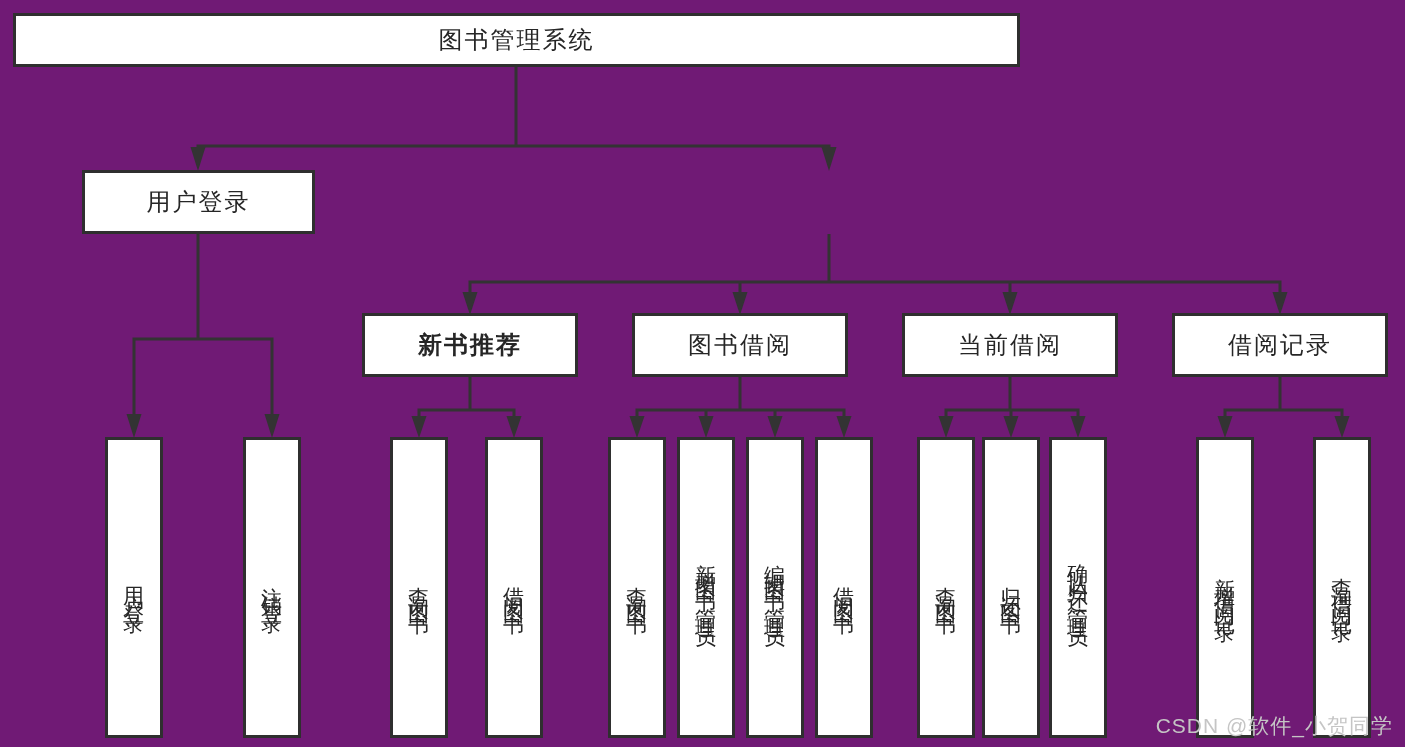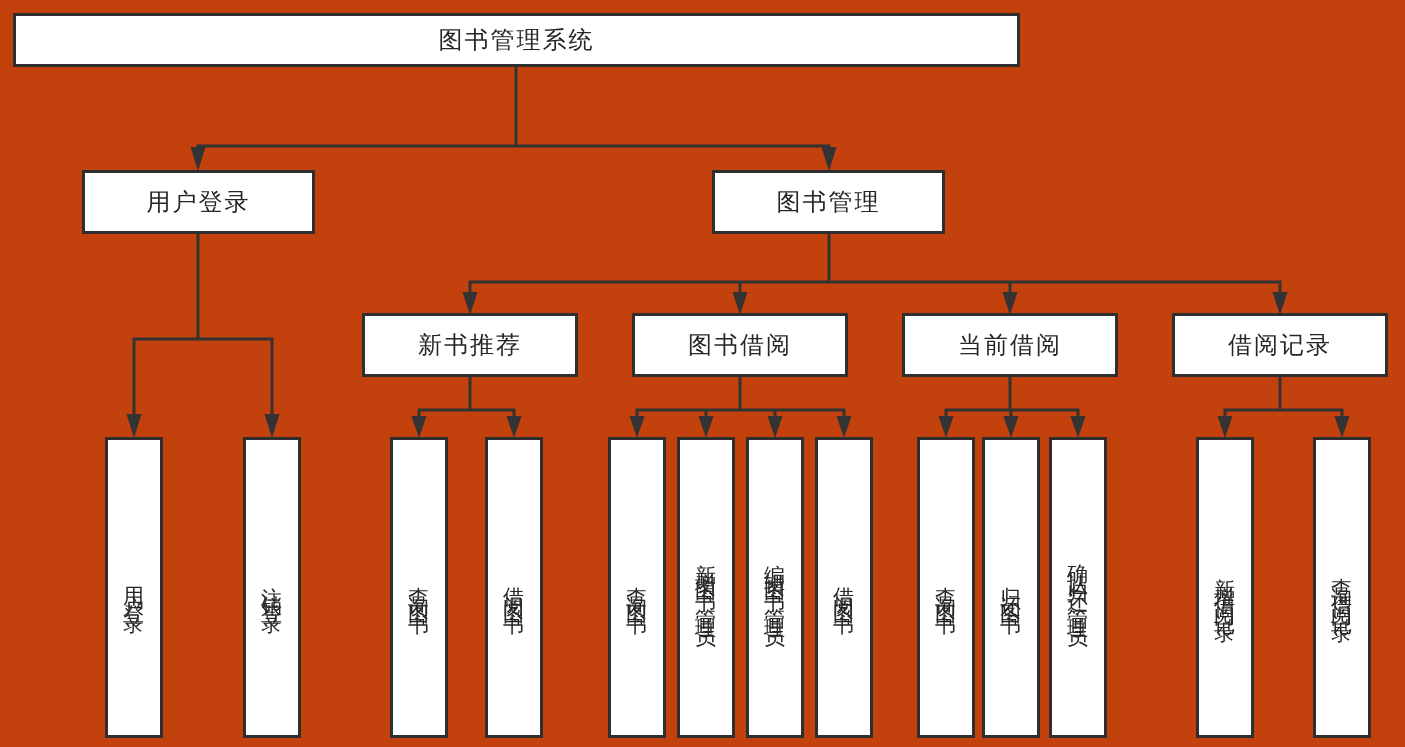--- a/index.html
+++ b/index.html
@@ -1,20 +1,20 @@
 <!DOCTYPE html>
 <html><head>
 <meta charset="utf-8">
 <style>
   html, body { margin: 0; padding: 0; background: #ffffff; }
   .canvas {
     position: relative;
     width: 1405px;
     height: 747px;
-    background: #c2410c;
+    background: #701a75;
     font-family: "Liberation Sans", sans-serif;
     overflow: hidden;
   }
   svg.connectors {
     position: absolute;
     left: 0; top: 0;
     width: 1405px; height: 747px;
     pointer-events: none;
   }
   .box {
@@ -29,21 +29,21 @@
   }
   .hlabel {
     font-size: 24px;
     letter-spacing: 2px;
     white-space: nowrap;
   }
   .root-box   { left: 13px;  top: 13px;  width: 1007px; height: 54px; }
   .l2-a       { left: 82px;  top: 170px; width: 233px;  height: 64px; }
   .l2-b       { left: 712px; top: 170px; width: 233px;  height: 64px; }
   .l3         { top: 313px;  width: 216px; height: 64px; }
-  .l3-1 { left: 362px;  }
+  .l3-1 { left: 362px; font-weight: bold;  }
   .l3-2 { left: 632px;  }
   .l3-3 { left: 902px;  }
   .l3-4 { left: 1172px; }
   .vbox {
     top: 437px;
     width: 58px;
     height: 301px;
   }
   .vlabel {
     writing-mode: vertical-rl;
@@ -118,23 +118,20 @@
     <polygon points="1334.5,416 1349.5,416 1342,438" fill="#333333"></polygon>
   </svg>
 
   <div class="box root-box">
     <span class="hlabel">图书管理系统</span>
   </div>
 
   <div class="box l2-a">
     <span class="hlabel">用户登录</span>
   </div>
-  <div class="box l2-b">
-    <span class="hlabel">图书管理</span>
-  </div>
 
   <div class="box l3 l3-1">
     <span class="hlabel">新书推荐</span>
   </div>
   <div class="box l3 l3-3">
     <span class="hlabel">当前借阅</span>
   </div>
   <div class="box l3 l3-2">
     <span class="hlabel">图书借阅</span>
   </div>
@@ -175,14 +172,15 @@
   <div class="box vbox v11">
     <span class="vlabel">确认归还（管理员）</span>
   </div>
   <div class="box vbox v12">
     <span class="vlabel">新增借阅记录</span>
   </div>
   <div class="box vbox v13">
     <span class="vlabel">查询借阅记录</span>
   </div>
 
+  <div class="watermark">CSDN @软件_小贺同学</div>
 
 </div>
 
 </body></html>

